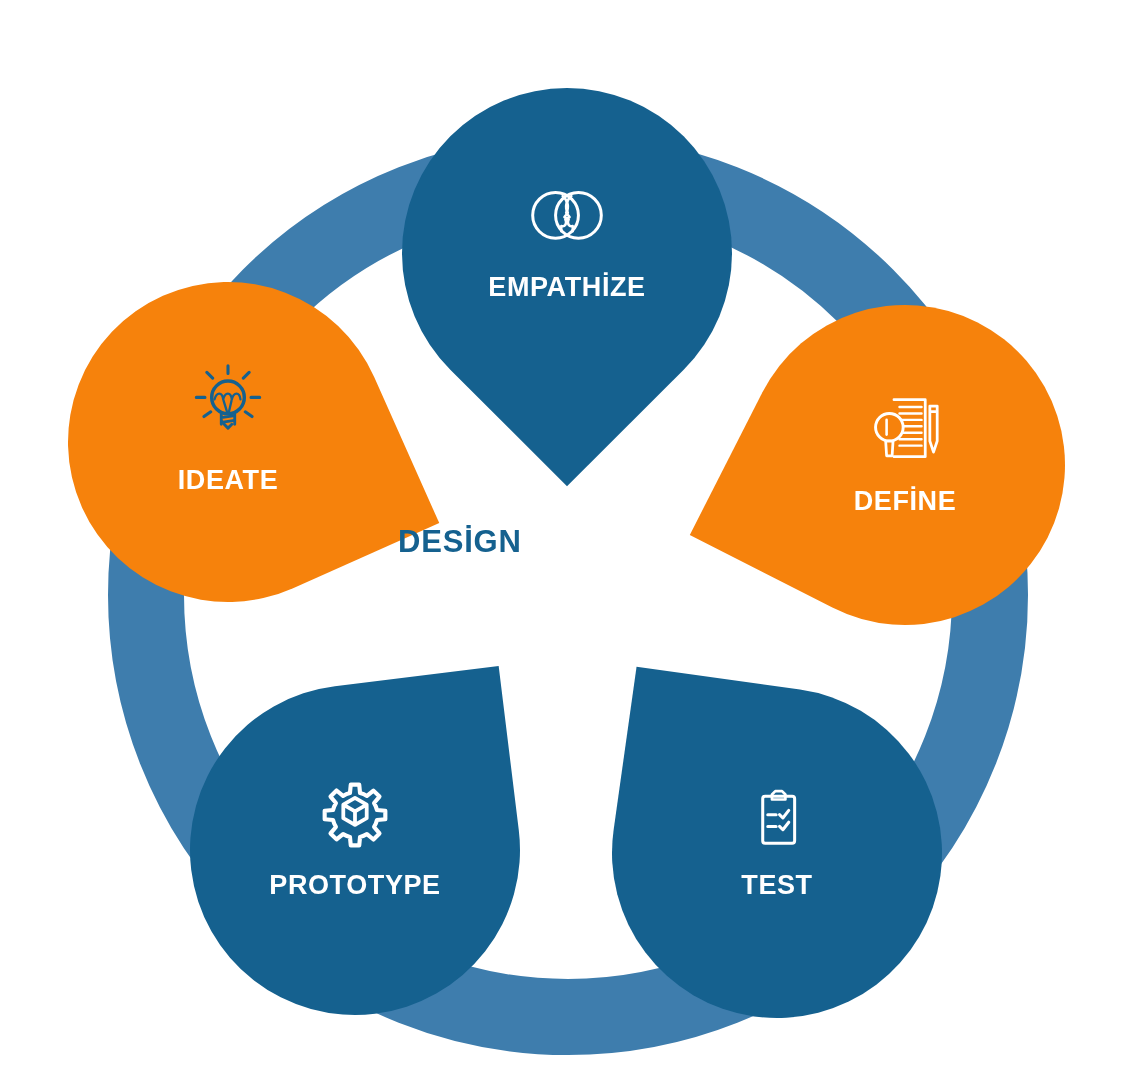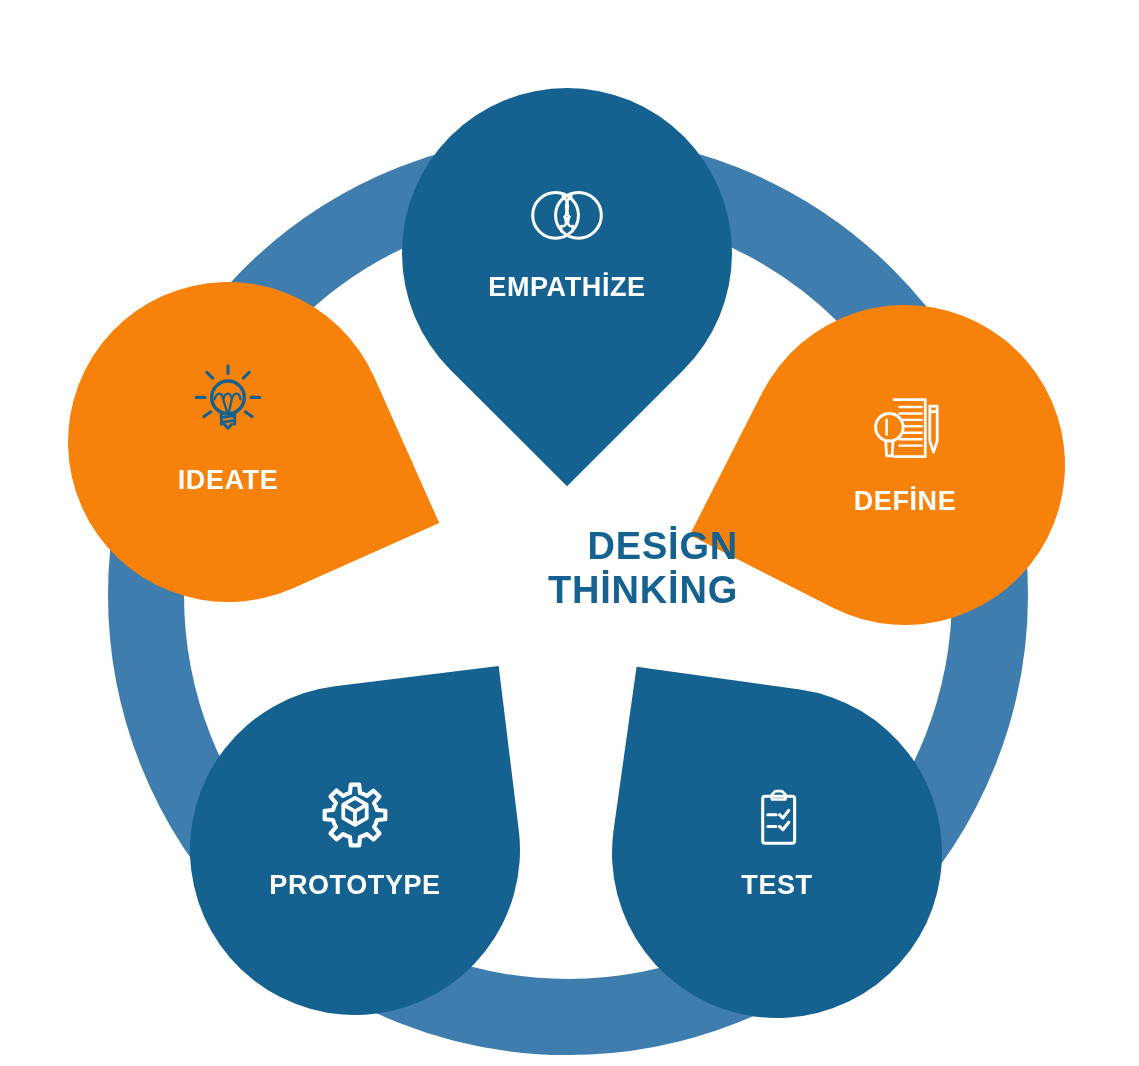--- a/index.html
+++ b/index.html
@@ -21,22 +21,22 @@
     position:absolute;inset:0;display:flex;flex-direction:column;align-items:center;justify-content:center;
     transform:rotate(calc(-1 * var(--rot)));
     padding-bottom:30px;box-sizing:border-box;
   }
   .stage-icon{display:block;color:#fff;}
   .blob.icon-blue .stage-icon{color:var(--stage-blue,#15618f);}
   .stage-label{
     margin-top:10px;color:#fff;font-weight:bold;font-size:27px;letter-spacing:.6px;white-space:nowrap;
   }
   .center-title{
-    position:absolute;left:398px;top:524px;width:340px;text-align:right;
-    color:var(--title-text,#15618f);font-weight:bold;font-size:38px;line-height:1.16;letter-spacing:.8px;
+    position:absolute;left:398px;top:524px;width:340px;text-align:left;
+    color:var(--title-text,#15618f);font-weight:bold;font-size:31px;line-height:1.16;letter-spacing:.8px;
   }
   svg{display:block;}
   .ln{fill:none;stroke:currentColor;stroke-linecap:round;stroke-linejoin:round;}
 </style>
 </head>
 <body>
 
 <div class="stage-canvas">
 
   <div class="ring"></div>
@@ -104,16 +104,15 @@
         <path class="ln" stroke-width="3.2" d="M44,28 V22 L48,18 H56 L60,22 V28 Z"></path>
         <path class="ln" stroke-width="3.6" d="M39,46 H49 M39,60 H49"></path>
         <path class="ln" stroke-width="3.6" d="M53,46 L57,50 L64,41 M53,60 L57,64 L64,55"></path>
       </svg>
       <div class="stage-label">TEST</div>
     </div>
   </div>
 
   <div class="center-title">
     <div>DESİGN</div>
-    <div>THİNKİNG</div>
   </div>
 
 </div>
 
 </body></html>

